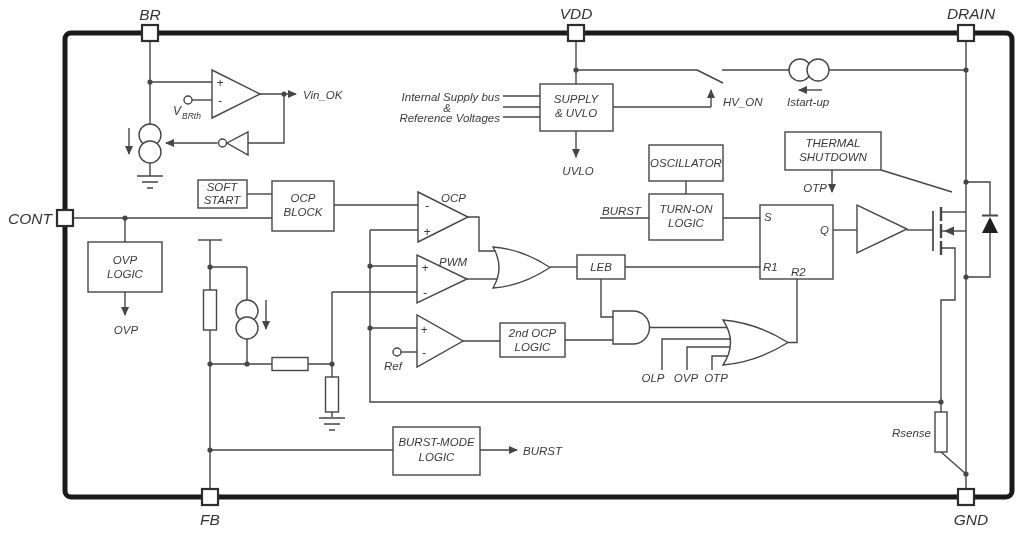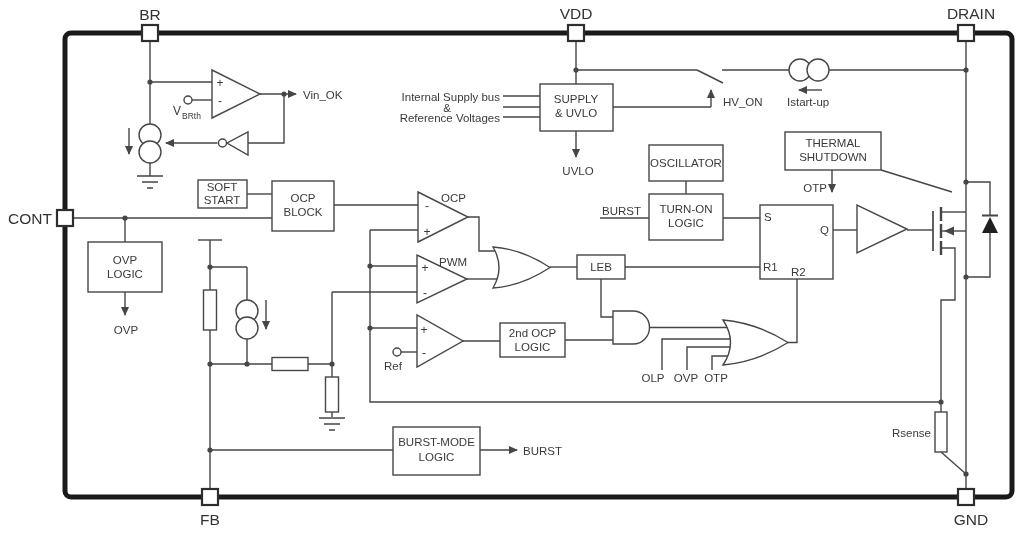--- a/index.html
+++ b/index.html
@@ -1,16 +1,16 @@
 <!DOCTYPE html>
 <html><head>
 <meta charset="utf-8">
 <style>
   html,body{margin:0;padding:0;background:#ffffff;}
-  .stage{width:823px;height:537px;position:relative;background:#ffffff;}
+  .stage{width:823px;height:537px;position:relative;background:#ffffff;font-style:italic;}
   .t{font-family:"Liberation Sans",sans-serif;font-size:11.5px;fill:#3a3a3a;}
   .tp{font-family:"Liberation Sans",sans-serif;font-size:15.5px;fill:#333333;}
   .tsub{font-family:"Liberation Sans",sans-serif;font-size:8.5px;fill:#3a3a3a;}
   .sym{font-family:"Liberation Sans",sans-serif;font-size:12px;fill:#3a3a3a;}
   .wire{stroke:#464646;stroke-width:1.4;fill:none;}
   .box{fill:#ffffff;stroke:#464646;stroke-width:1.4;}
   .shape{fill:#ffffff;stroke:#464646;stroke-width:1.4;}
   .dot{fill:#464646;}
   .border{fill:none;stroke:#1a1a1a;stroke-width:5;}
   .pin{fill:#ffffff;stroke:#2e2e2e;stroke-width:2.2;}

